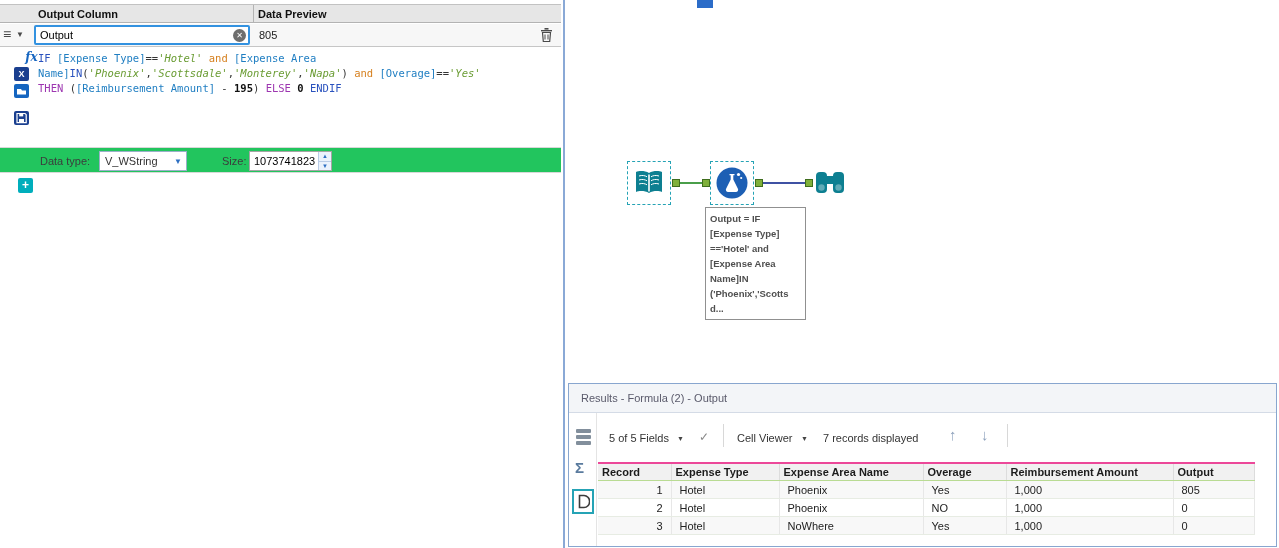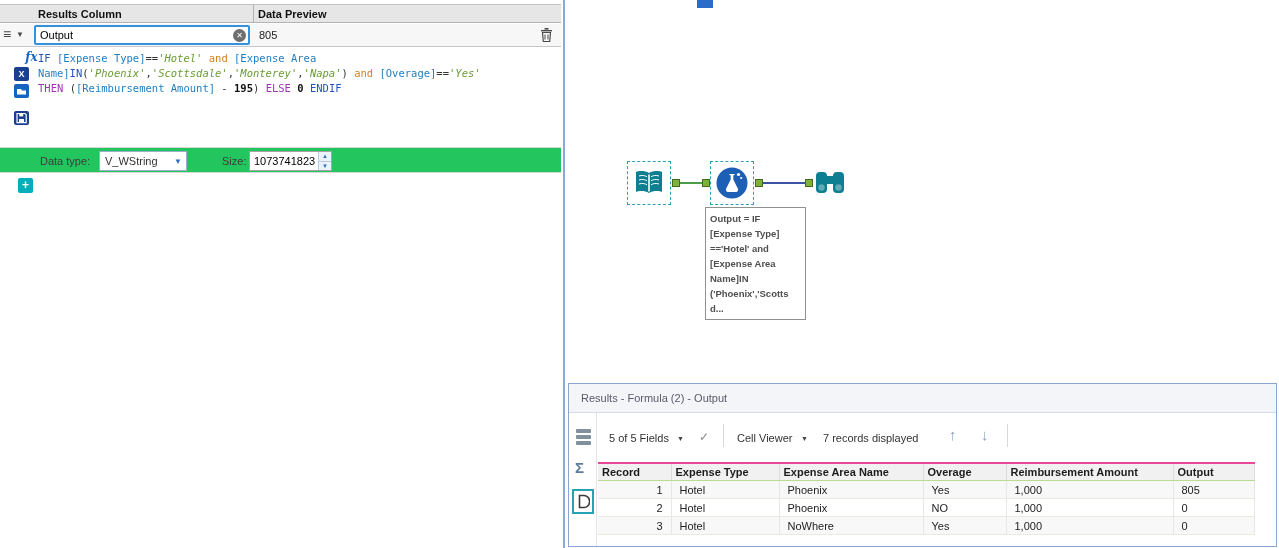--- a/index.html
+++ b/index.html
@@ -111,21 +111,21 @@
   .r-table tr:nth-child(odd) td { background:#f8f8f8; }
   .r-table tr:nth-child(even) td { background:#ffffff; }
   .r-table td.record-cell { text-align:right; padding-right:8px; }
 </style>
 </head>
 <body>
 
 <div class="abs left-panel">
 
   <div class="abs fp-header">
-    <span class="h1">Results Column</span>
+    <span class="h1">Output Column</span>
     <span class="hdiv"></span>
     <span class="h2">Data Preview</span>
   </div>
 
   <div class="abs expr-row">
     <span class="gutter-burger">≡</span>
     <span class="gutter-caret">▼</span>
     <div class="expr-input-wrap">
       <input type="text" value="Output" style="">
       <span class="clear-btn">✕</span>

